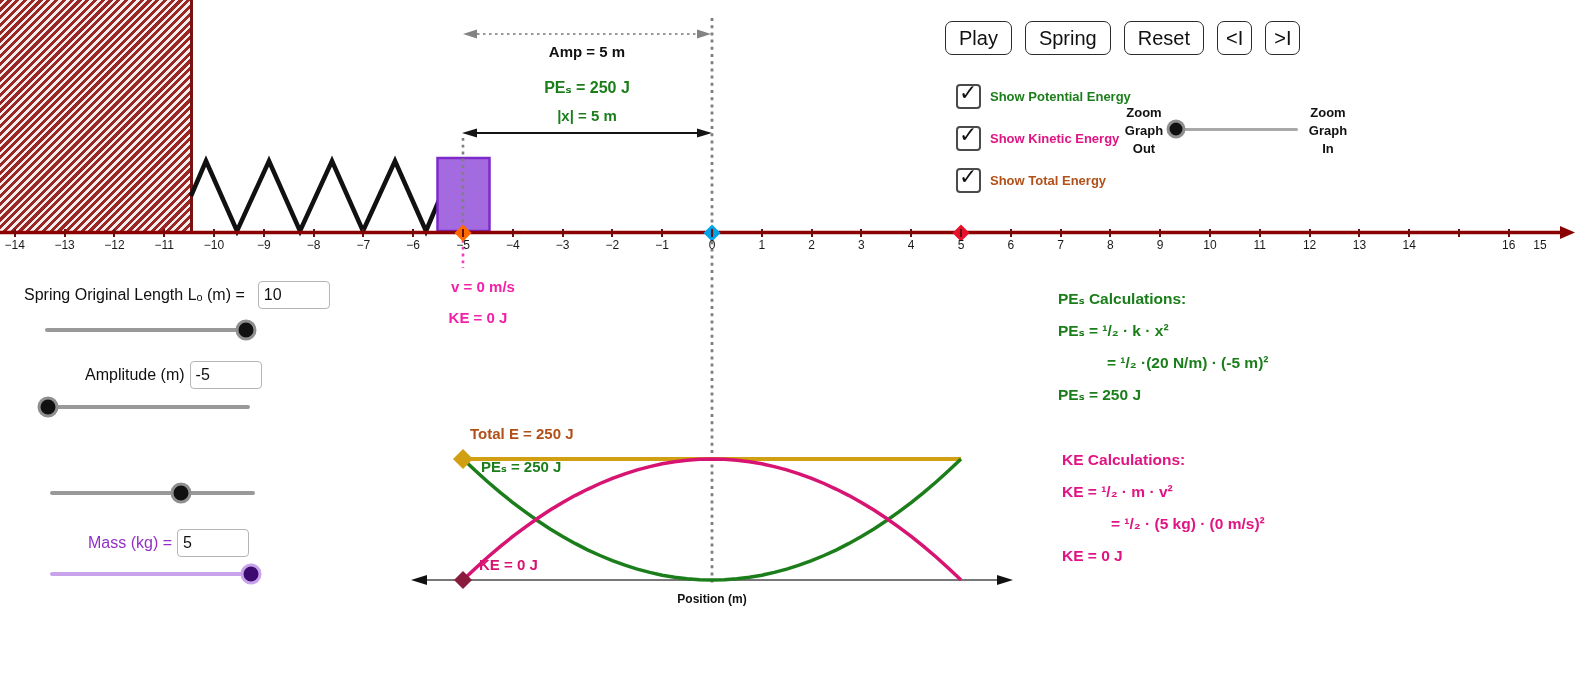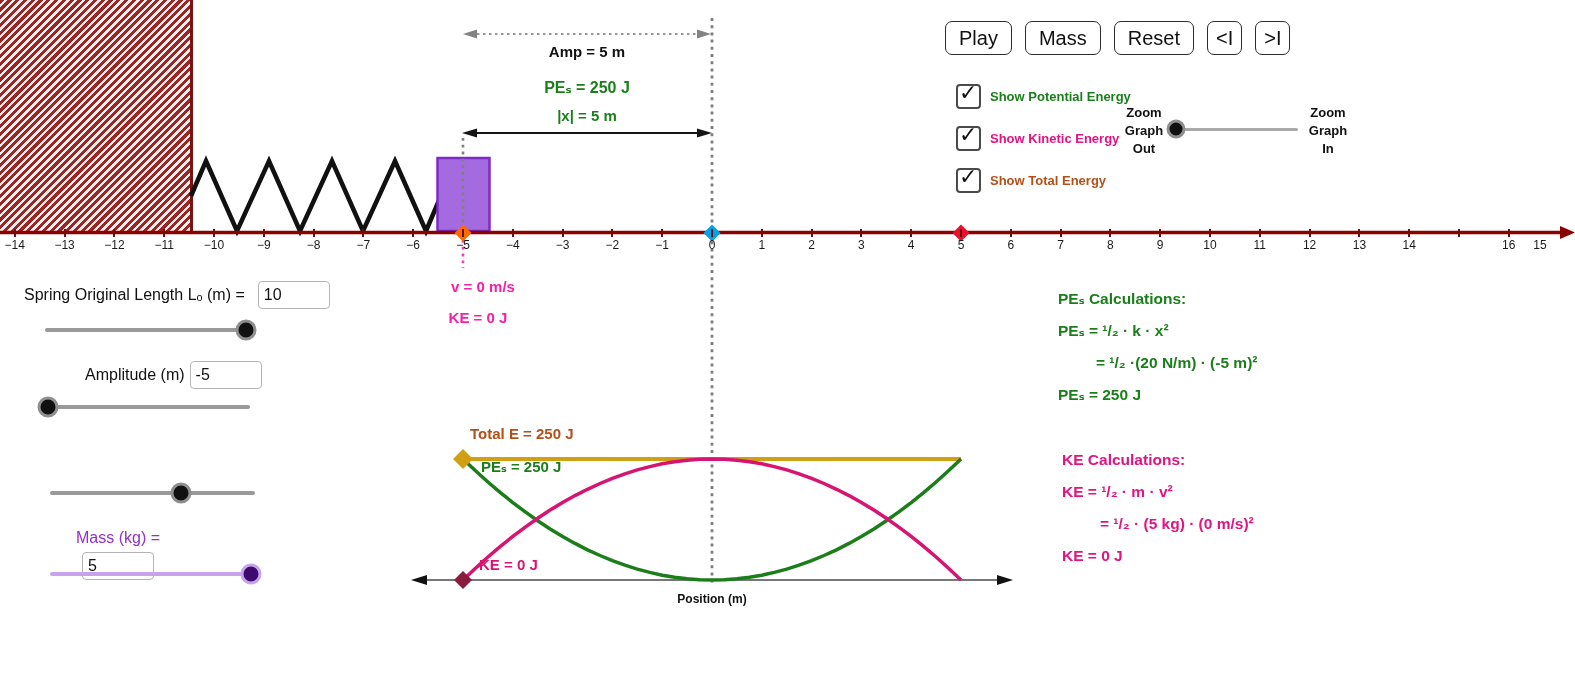--- a/index.html
+++ b/index.html
@@ -40,21 +40,21 @@
   .slider.zoom .thumb{width:13px;height:13px;}
   
   .ctrlrow{position:absolute;display:flex;align-items:center;gap:5px;font-size:16px;}
   .ibox{width:60px;height:26px;border:1.5px solid #b5b5b5;border-radius:4px;font-size:16px;
         padding:0 5px;color:#111;font-family:inherit;}
   
   .zoomlab{position:absolute;font-size:13px;font-weight:bold;text-align:center;line-height:18px;}
   
   .calc{position:absolute;font-size:15.5px;font-weight:bold;}
   .calc div{margin-bottom:14px;}
-  .calc .indent{margin-left:38px;}
+  .calc .indent{margin-left:49px;}
 </style>
 </head>
 <body>
 
 <div id="stage">
 
   <div id="wall"></div>
 
   <svg width="1575" height="695" viewBox="0 0 1575 695">
 
@@ -162,21 +162,21 @@
     </div>
 
   <div class="abs ann center" style="left:587px;top:43px;color:#111;">Amp = 5  m</div>
   <div class="abs ann center" style="left:587px;top:78px;font-size:16px;color:#1b7e1b;">PEₛ = 250 J</div>
   <div class="abs ann center" style="left:587px;top:107px;color:#1b7e1b;">|x|  =  5 m</div>
   <div class="abs ann center" style="left:483px;top:278px;color:#f320a8;">v  =  0 m/s</div>
   <div class="abs ann center" style="left:478px;top:309px;color:#f320a8;">KE = 0 J</div>
 
   <div id="toolbar">
     <button class="btn">Play</button>
-    <button class="btn">Mass</button>
+    <button class="btn">Spring</button>
     <button class="btn">Reset</button>
     <button class="btn small">&lt;I</button>
     <button class="btn small">&gt;I</button>
   </div>
 
   <div class="cbrow" style="left:956px;top:84px;">
     <span class="cbx">
         <span class="check">✓</span>
       </span>
     <span class="cblab" style="color:#1b7e1b;">Show Potential Energy</span>
@@ -225,21 +225,21 @@
   <div class="slider" style="left:45px;top:398px;width:205px;">
     <div class="track"></div>
     <div class="thumb" style="left: 1.5%; top: 9px;"></div>
   </div>
 
   <div class="slider" style="left:50px;top:484px;width:205px;">
     <div class="track"></div>
     <div class="thumb" style="left: 64%; top: 9px;"></div>
   </div>
 
-  <div class="ctrlrow" style="left:76px;top:529px;color:#9330c8;flex-direction:column;">
+  <div class="ctrlrow" style="left:88px;top:529px;color:#9330c8;">
     <span>Mass (kg)  =</span>
     <input class="ibox" value="5" style="">
   </div>
   <div class="slider purple" style="left:50px;top:565px;width:208px;">
     <div class="track"></div>
     <div class="thumb" style="left: 96.6%; top: 9px;"></div>
   </div>
 
   <div class="abs ann" style="left:470px;top:425px;color:#b25019;">Total E = 250 J</div>
   <div class="abs ann" style="left:481px;top:458px;color:#1b7e1b;">PEₛ = 250 J</div>

